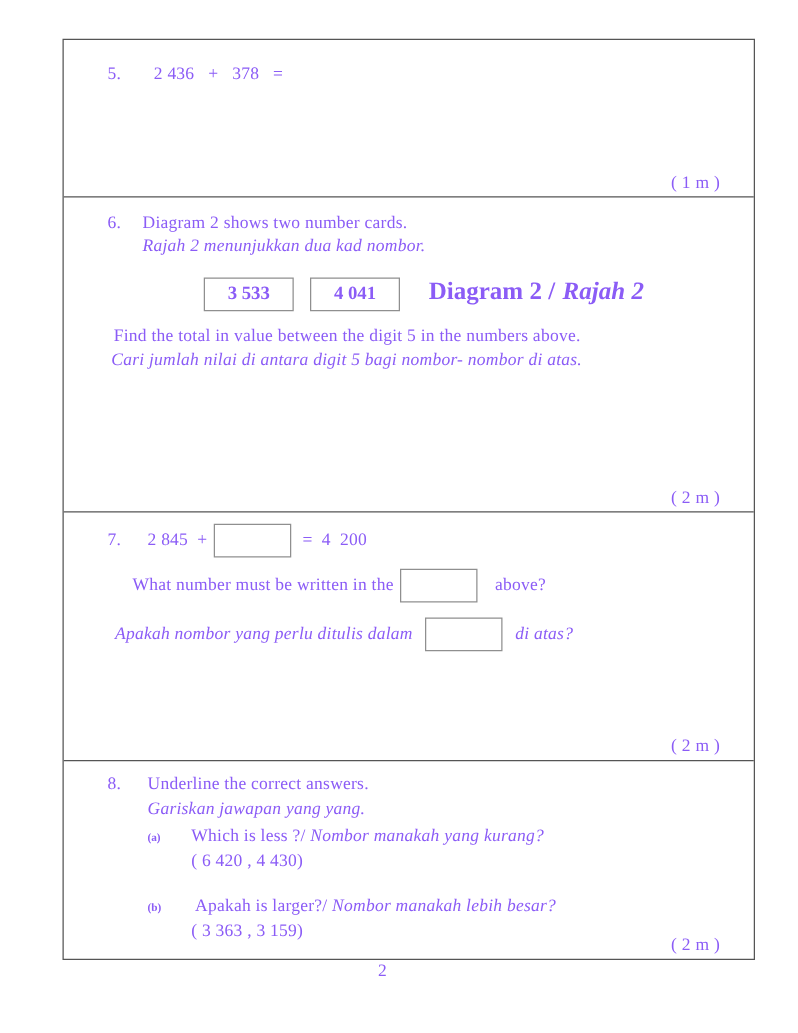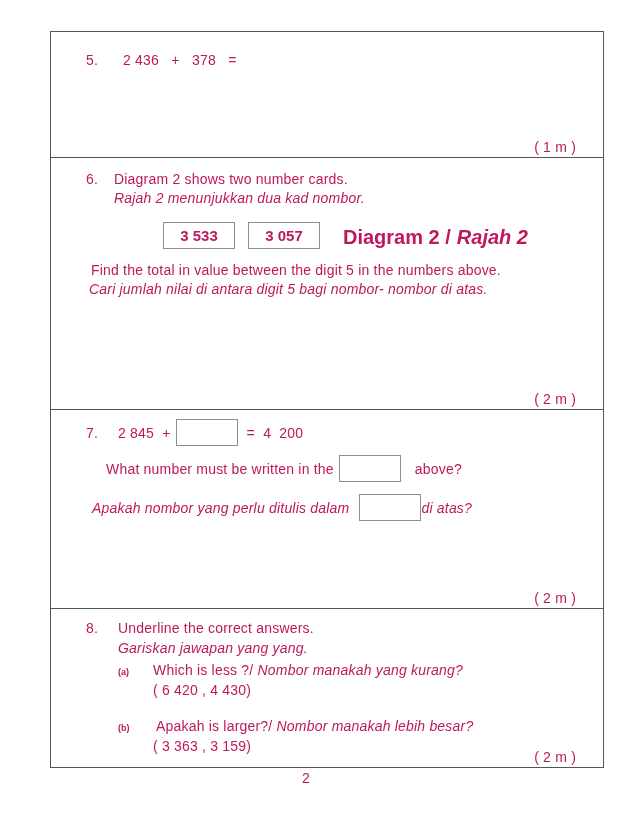--- a/index.html
+++ b/index.html
@@ -1,18 +1,18 @@
 <!DOCTYPE html>
 <html><head>
 <meta charset="utf-8">
 <style>
   html,body{margin:0;padding:0;background:#ffffff;}
   .sheet{
     position:relative;width:638px;height:826px;background:#ffffff;
-    font-family:Liberation Sans, sans-serif;color:#be185d;
+    font-family:Liberation Serif, serif;color:#8b5cf6;
     font-size:14px;letter-spacing:.2px;
   }
   .frame{
     position:absolute;left:50px;top:31px;width:554px;height:737px;
     border:1.5px solid #555;box-sizing:border-box;
   }
   .sec{position:absolute;left:0;right:0;box-sizing:border-box;}
   .sec-divider{border-bottom:1.5px solid #555;}
   #sec5{top:0;height:126px;}
   #sec6{top:126px;height:252px;}
@@ -27,21 +27,21 @@
   .ansbox{
     display:inline-block;width:62px;height:27px;
     border:1px solid #8f8f8f;background:#fff;box-sizing:border-box;
     vertical-align:middle;
   }
   .card{
     width:72px;height:27px;border:1px solid #8f8f8f;box-sizing:border-box;
     display:flex;align-items:center;justify-content:center;
     font-weight:bold;font-size:15px;letter-spacing:0;
   }
-  .cards-row{display:flex;align-items:flex-end;gap:13px;}
+  .cards-row{display:flex;align-items:flex-start;gap:13px;}
   .diagram-label{font-weight:bold;font-size:20px;letter-spacing:0;margin-left:10px;white-space:pre;}
   .diagram-label .it{margin-left:6px;}
   .sub-label{font-size:9px;font-weight:bold;display:inline-block;letter-spacing:0;}
   .pagenum{position:absolute;left:50px;top:770px;width:512px;text-align:center;}
 </style>
 </head>
 <body>
 
 <div class="sheet">
   <div class="frame">
@@ -54,21 +54,21 @@
     </section>
 
     <section class="sec sec-divider" id="sec6">
       <div class="abs" style="left:35px;top:13px;">
         <span class="qnum" style="width:28px;">6.</span><span>Diagram 2 shows two number cards.</span>
       </div>
       <div class="abs it" style="left:63px;top:32px;">Rajah 2 menunjukkan dua kad nombor.</div>
 
       <div class="abs cards-row" style="left:112px;top:64px;">
         <div class="card">3 533</div>
-        <div class="card">3 057</div>
+        <div class="card">4 041</div>
         <div class="diagram-label"><span>Diagram 2 /</span><span class="it">Rajah 2</span></div>
       </div>
 
       <div class="abs" style="left:40px;top:104px;text-align:center;">Find the total in value between the digit 5 in the numbers above.</div>
       <div class="abs it" style="left:38px;top:123px;">Cari jumlah nilai di antara digit 5 bagi nombor- nombor di atas.</div>
       <div class="marks">( 2 m )</div>
     </section>
 
     <section class="sec sec-divider" id="sec7">
       <div class="abs row" style="left:35px;top:9px;">
@@ -78,21 +78,21 @@
           <span class="pre">=  4  200</span>
       </div>
       <div class="abs row" style="left:55px;top:45px;">
         <span>What number must be written in the</span>
           <span class="ansbox" style="margin-left:5px;"></span>
           <span style="margin-left:14px;">above?</span>
       </div>
       <div class="abs row it" style="left:41px;top:84px;">
         <span>Apakah nombor yang perlu ditulis dalam</span>
           <span class="ansbox" style="margin-left:10px;"></span>
-          <span style="">di atas?</span>
+          <span style="margin-left:10px;">di atas?</span>
       </div>
       <div class="marks">( 2 m )</div>
     </section>
 
     <section class="sec" id="sec8">
       <div class="abs" style="left:35px;top:11px;">
         <span class="qnum" style="width:32px;">8.</span><span>Underline the correct answers.</span>
       </div>
       <div class="abs it" style="left:67px;top:31px;">Gariskan jawapan yang yang.</div>
 

